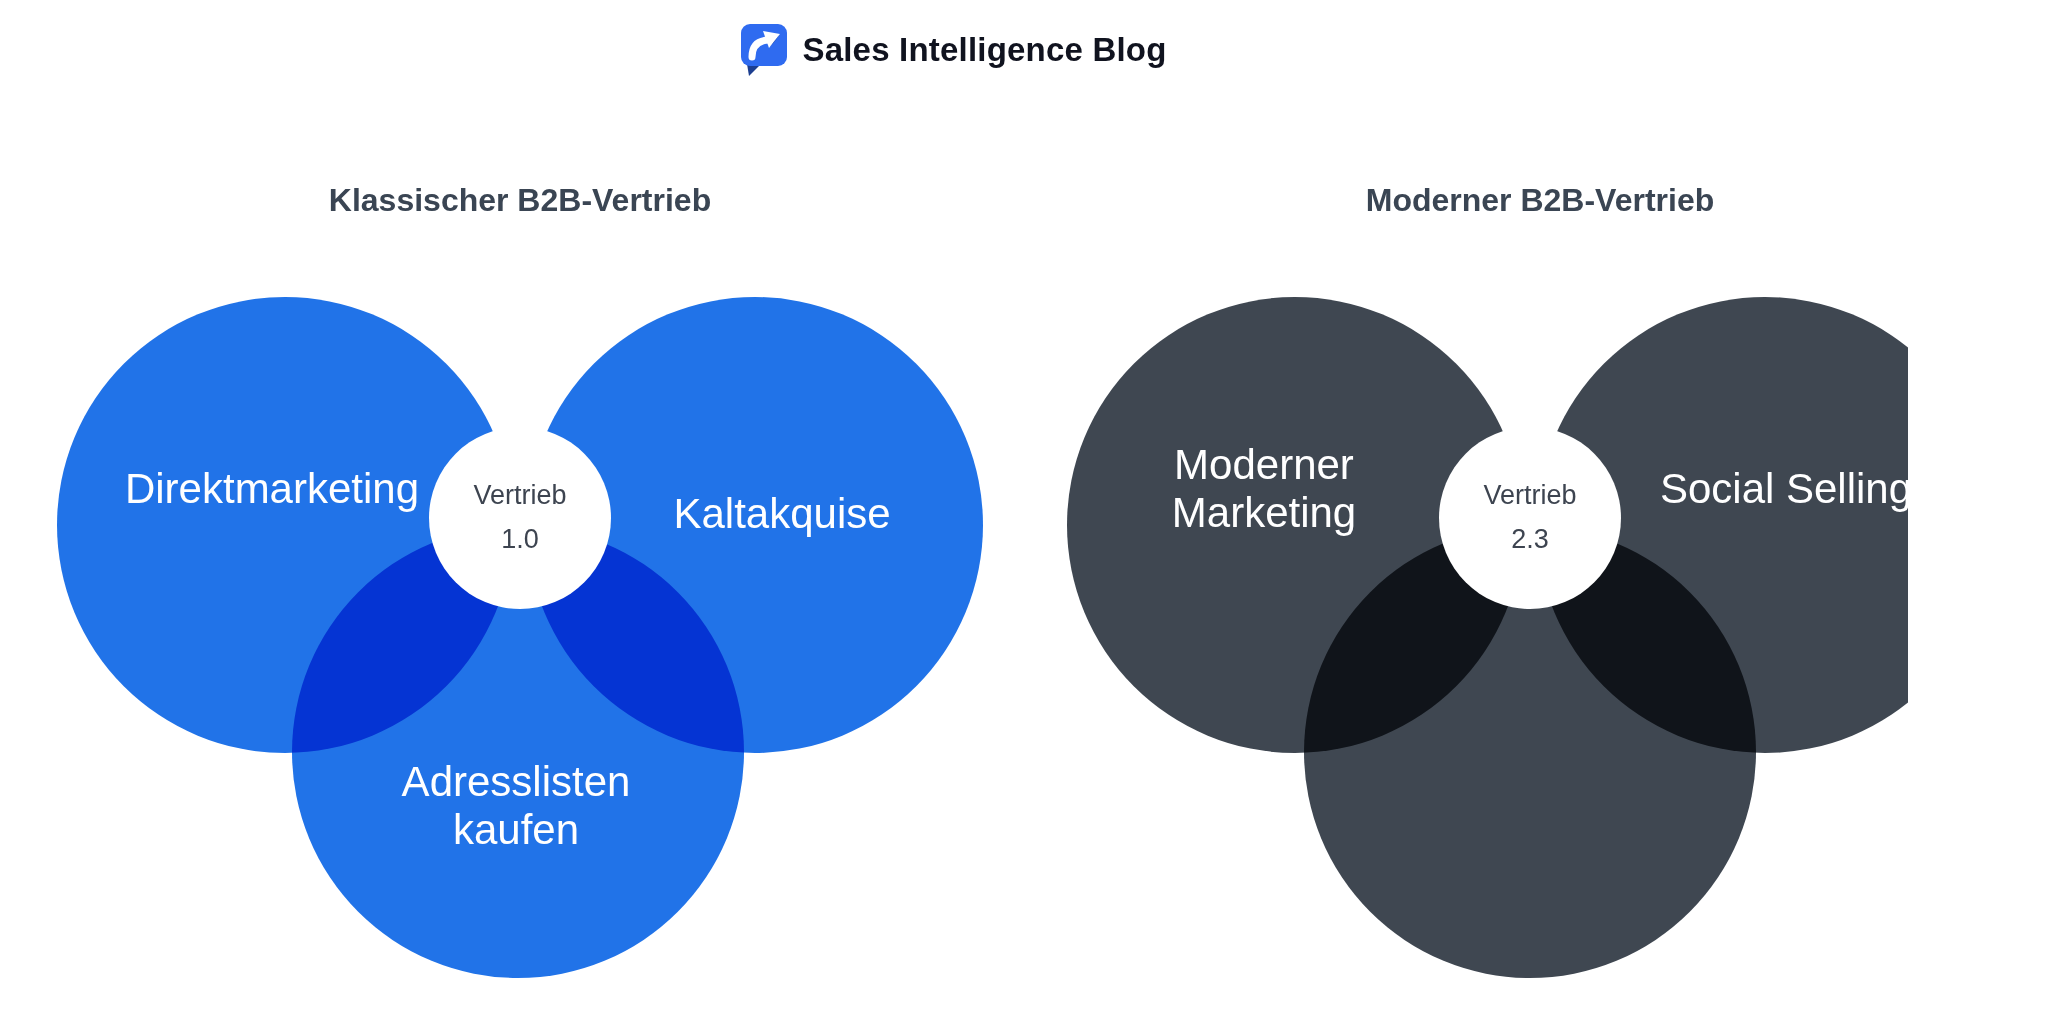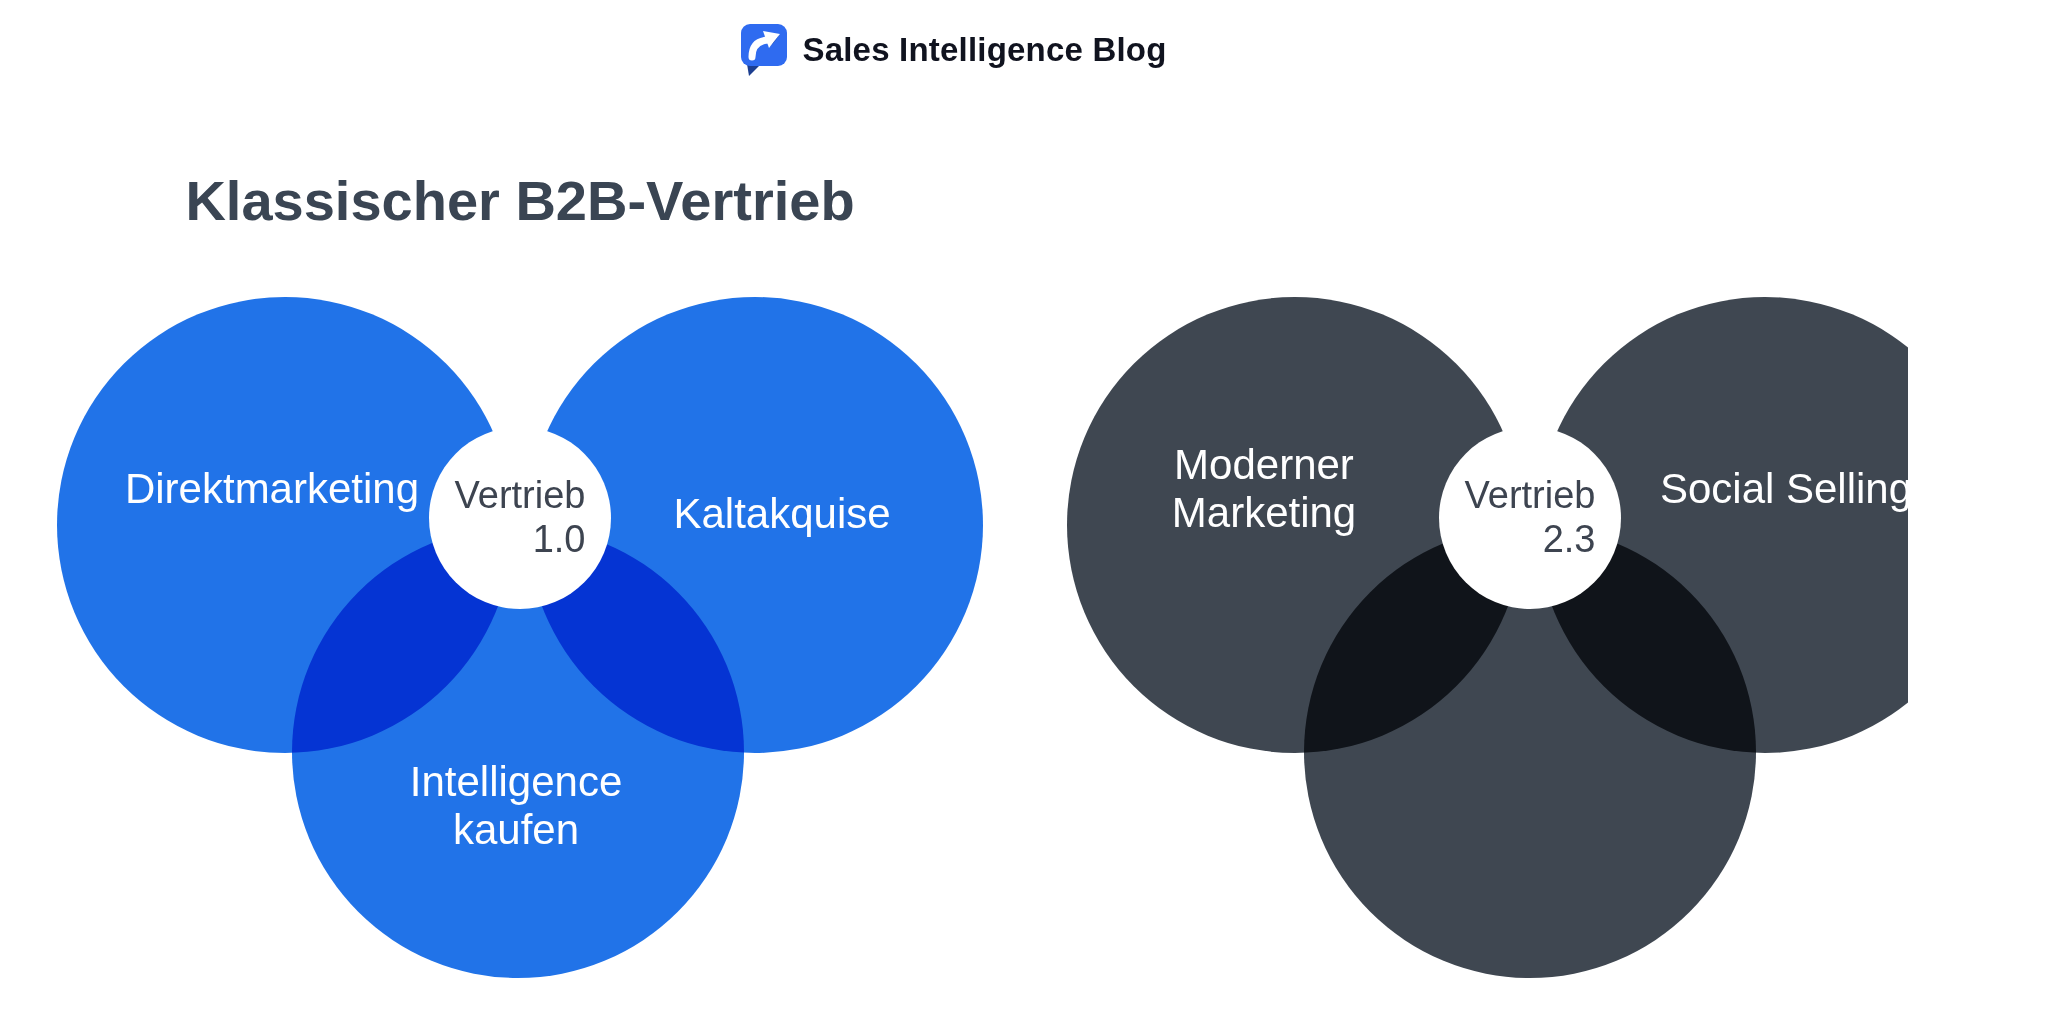--- a/index.html
+++ b/index.html
@@ -34,21 +34,21 @@
     letter-spacing: 0.2px;
     color: var(--logo-text-color, #10131f);
   }
 
   
   .title {
     position: absolute;
     top: 200px;
     transform: translate(-50%, -50%);
     white-space: nowrap;
-    font-size: 56px;
+    font-size: 32px;
     font-weight: 700;
     color: var(--title-color, #3a4553);
   }
   .title-left  { left: 520px; }
   .title-right { left: 1540px; }
 
   
   .venn {
     position: absolute;
     left: 0;
@@ -69,23 +69,23 @@
     text-align: center;
     white-space: nowrap;
     font-size: 42px;
     font-weight: 400;
     line-height: 48px;
     color: var(--label-color, #ffffff);
   }
   .center-label {
     position: absolute;
     transform: translate(-50%, -50%);
-    text-align: right;
+    text-align: center;
     white-space: nowrap;
-    font-size: 38px;
+    font-size: 27px;
     font-weight: 400;
     line-height: 44px;
     color: var(--center-label-color, #3d4450);
   }
   .line { display: block; }
 </style>
 </head>
 <body>
 
 <div class="page">
@@ -97,40 +97,41 @@
         <rect x="0" y="0" width="46" height="42" rx="9" fill="var(--logo-blue, #2F6BF0)"></rect>
         <path d="M11 33 Q11 17 27 16" fill="none" stroke="#ffffff" stroke-width="7" stroke-linecap="round"></path>
         <path d="M22 7 L39 10 L28 24 Z" fill="#ffffff"></path>
         <path d="M39 10 L34 17 L28 24 Z" fill="var(--logo-navy, #1C3E90)"></path>
       </svg>
     </span>
     <span class="logo-text">Sales Intelligence Blog</span>
   </div>
 
   <div class="title title-left">Klassischer B2B-Vertrieb</div>
+  <div class="title title-right">Moderner B2B-Vertrieb</div>
 
   <svg class="venn" viewBox="0 0 2048 1034">
     <g>
       <circle class="classic-c blend" cx="285" cy="525" r="228"></circle>
       <circle class="classic-c blend" cx="755" cy="525" r="228"></circle>
       <circle class="classic-c blend" cx="518" cy="752" r="226"></circle>
       <circle class="hub" cx="520" cy="518" r="91"></circle>
     </g>
     <g>
       <circle class="modern-c blend" cx="1295" cy="525" r="228"></circle>
       <circle class="modern-c blend" cx="1765" cy="525" r="228"></circle>
       <circle class="modern-c blend" cx="1530" cy="752" r="226"></circle>
       <circle class="hub" cx="1530" cy="518" r="91"></circle>
     </g>
   </svg>
 
   <div class="circle-label" style="left:272px; top:489px;">Direktmarketing</div>
   <div class="circle-label" style="left:782px; top:514px;">Kaltakquise</div>
   <div class="circle-label" style="left:516px; top:806px;">
-    <span class="line">Intelligence</span>
+    <span class="line">Adresslisten</span>
     <span class="line">kaufen</span>
   </div>
   <div class="center-label" style="left:520px; top:517px;">
     <span class="line">Vertrieb</span>
     <span class="line">1.0</span>
   </div>
 
   <div class="circle-label" style="left:1264px; top:489px;">
     <span class="line">Moderner</span>
     <span class="line">Marketing</span>

